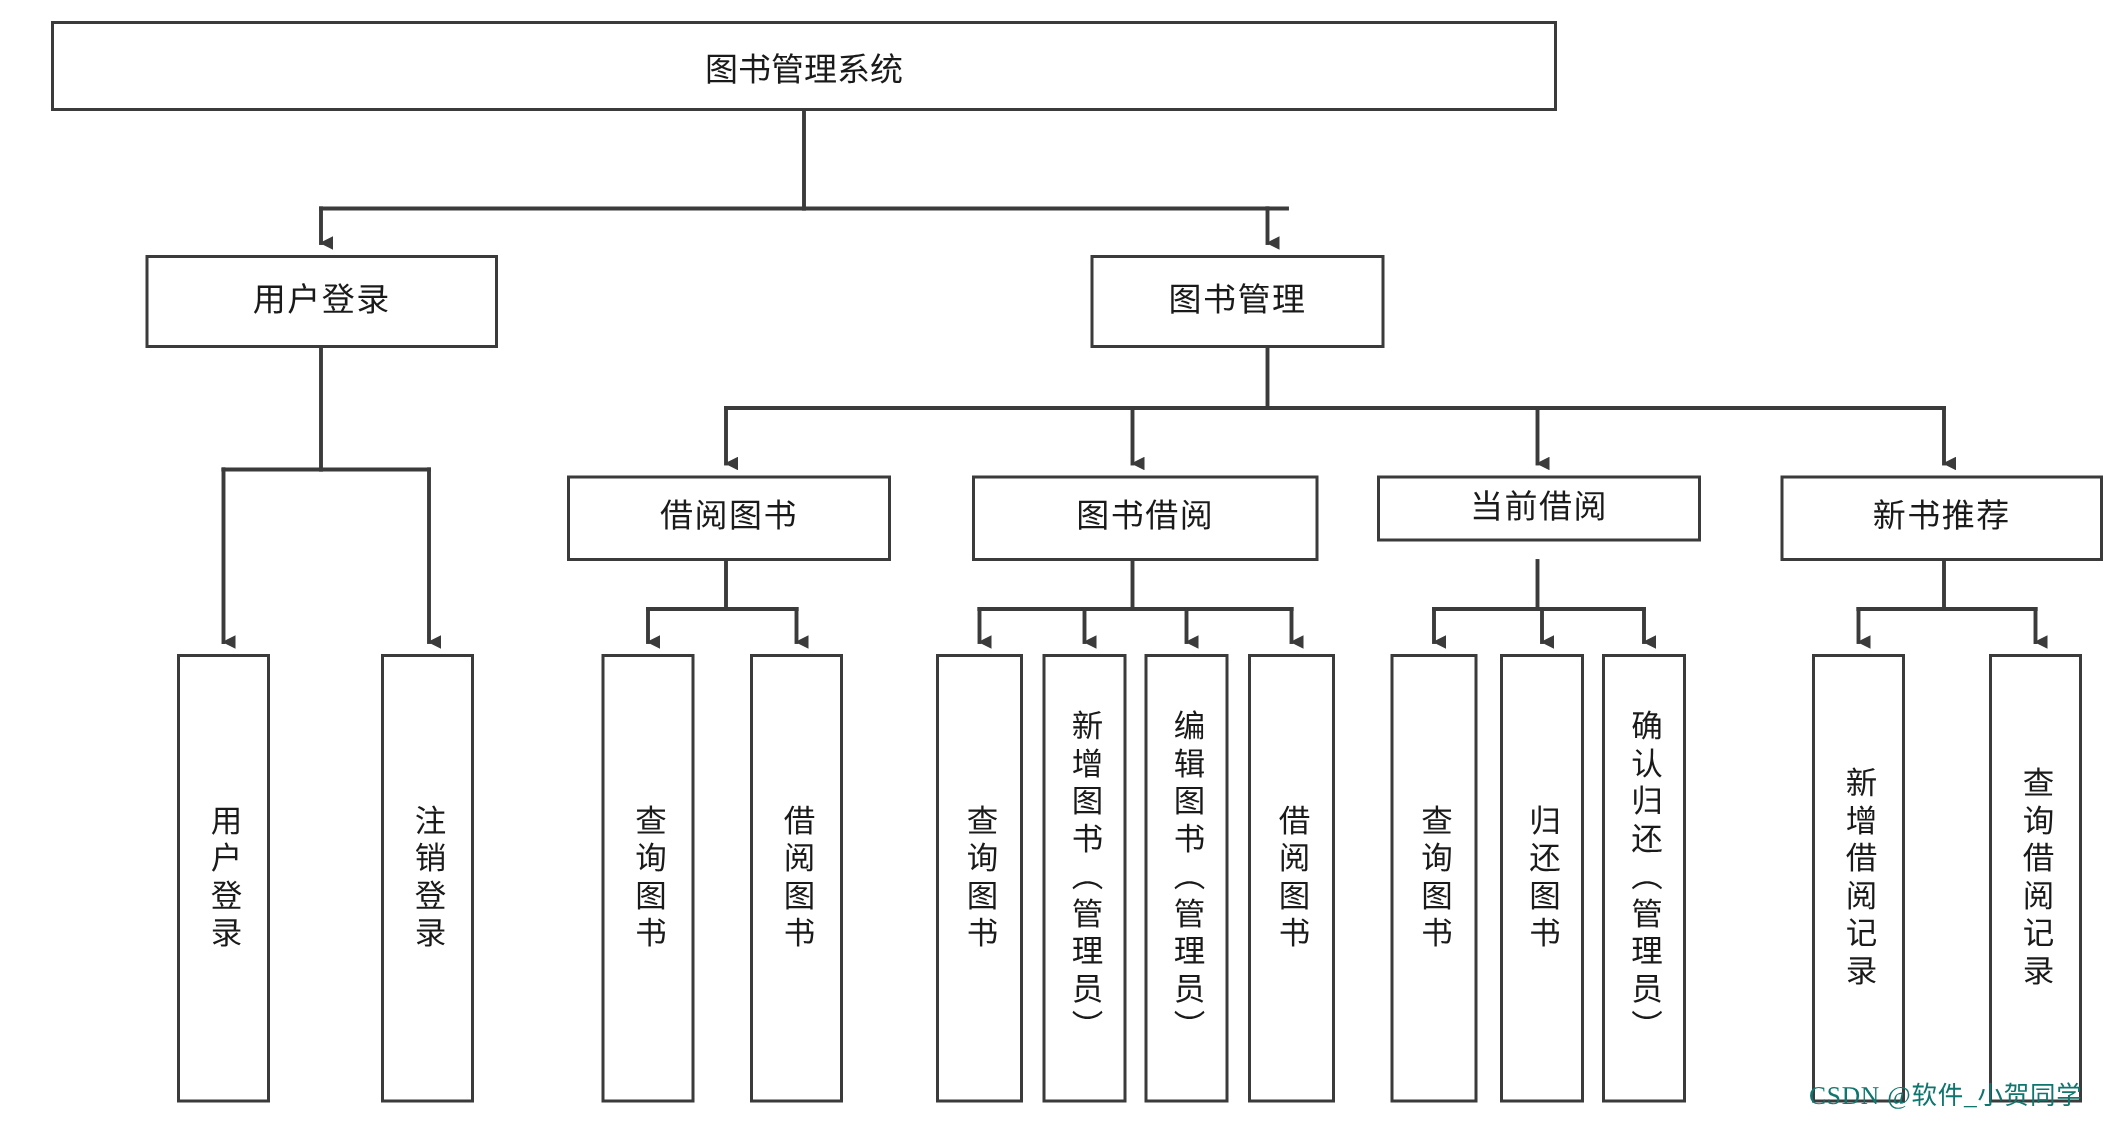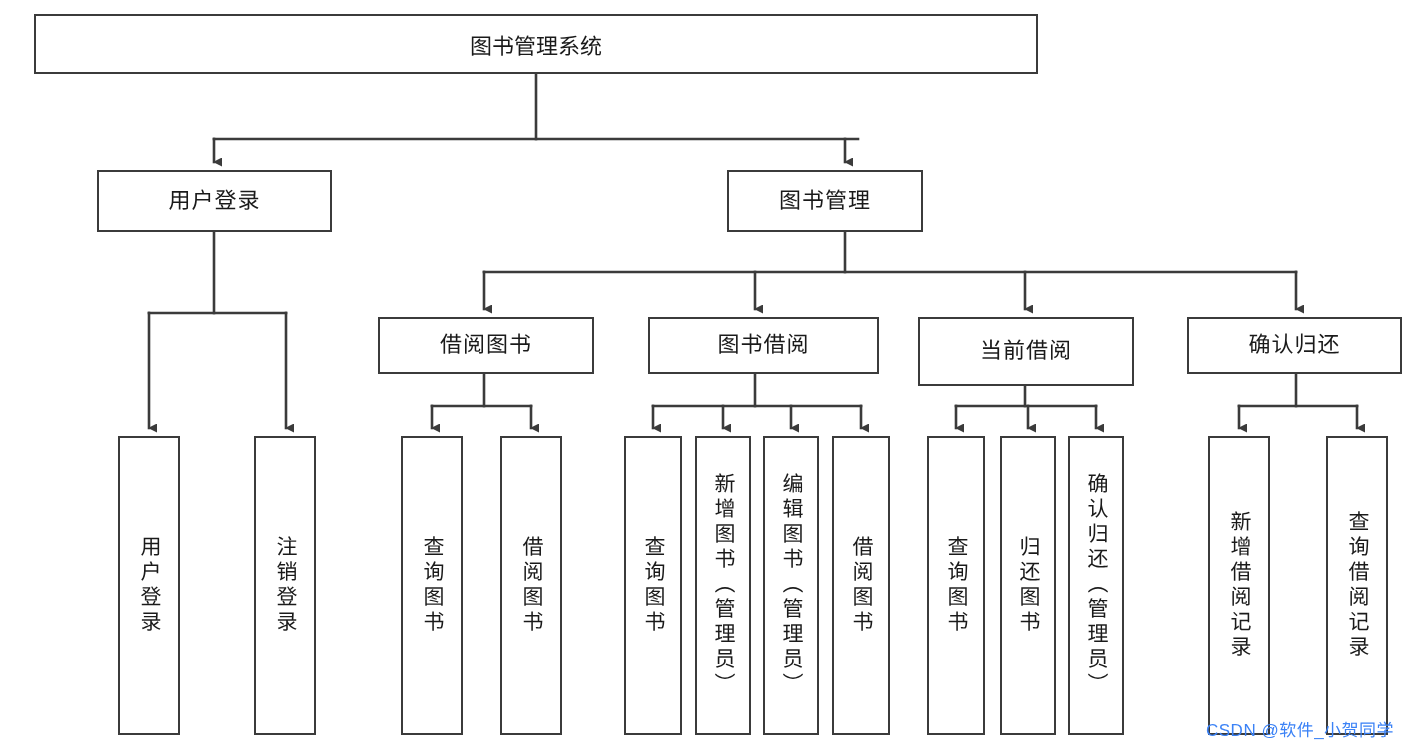--- a/index.html
+++ b/index.html
@@ -52,24 +52,24 @@
     writing-mode: vertical-rl;
     text-orientation: upright;
     letter-spacing: 4px;
     line-height: 1.05;
     white-space: nowrap;
     display: block;
   }
   .watermark {
     position: absolute;
     font-size: 17px;
-    color: #3b82f6;
+    color: #0f766e;
     white-space: nowrap;
     letter-spacing: 0.5px;
-    font-family: Liberation Sans, sans-serif;
+    font-family: Liberation Serif, serif;
   }
 </style>
 </head>
 <body>
 
 <div id="canvas">
 
   <svg id="edges" viewBox="0 0 1405 747" xmlns="http://www.w3.org/2000/svg">
     <defs>
       <marker id="arrowhead" markerWidth="9" markerHeight="9" refX="4.5" refY="8" orient="auto" markerUnits="userSpaceOnUse">
@@ -131,25 +131,25 @@
   <div class="node horiz" style="left: 711px; top: 170px; width: 196px; height: 62px;">
       <span>图书管理</span>
     </div>
 
   <div class="node horiz" style="left: 362px; top: 317px; width: 216px; height: 57px;">
       <span>借阅图书</span>
     </div>
   <div class="node horiz" style="left: 632px; top: 317px; width: 231px; height: 57px;">
       <span>图书借阅</span>
     </div>
-  <div class="node horiz" style="left: 902px; top: 317px; width: 216px; height: 69px;">
+  <div class="node horiz" style="left: 902px; top: 317px; width: 216px; height: 44px;">
       <span>当前借阅</span>
     </div>
   <div class="node horiz" style="left: 1171px; top: 317px; width: 215px; height: 57px;">
-      <span>确认归还</span>
+      <span>新书推荐</span>
     </div>
 
   <div class="node leaf" style="left: 102px; top: 436px; width: 62px; height: 299px;">
     <span class="vtext">用户登录</span>
     </div>
   <div class="node leaf" style="left: 238px; top: 436px; width: 62px; height: 299px;">
     <span class="vtext">注销登录</span>
     </div>
   <div class="node leaf" style="left: 385px; top: 436px; width: 62px; height: 299px;">
     <span class="vtext">查询图书</span>

